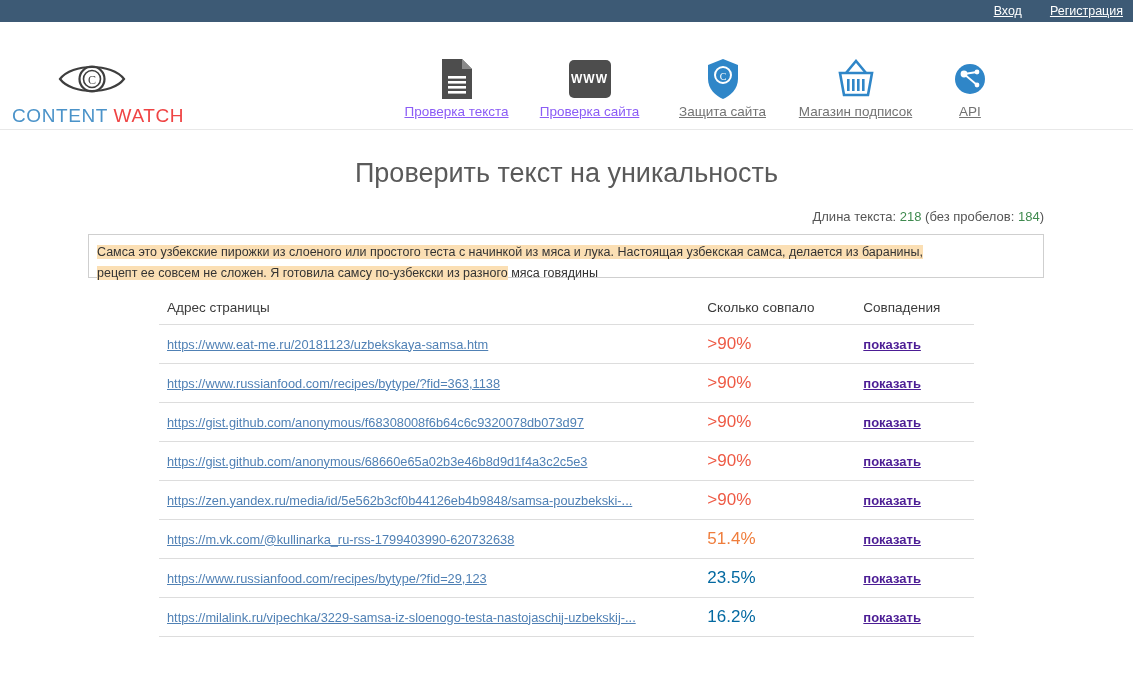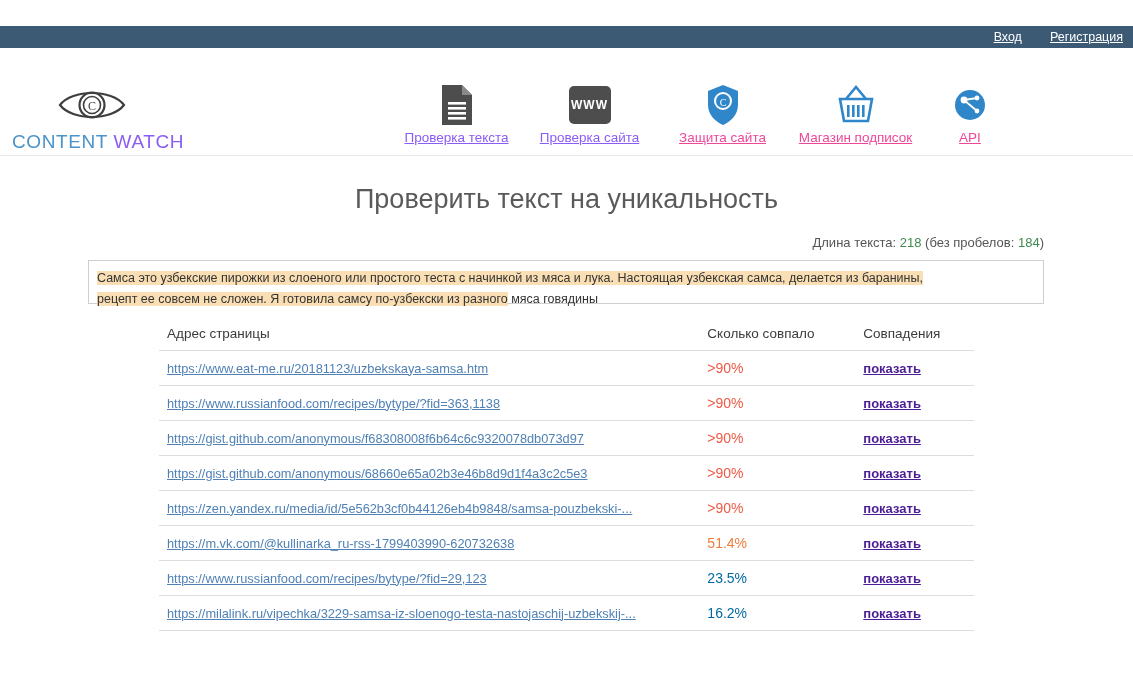--- a/index.html
+++ b/index.html
@@ -13,21 +13,20 @@
   }
 
   
   .topbar {
     height: 22px;
     background: #3d5a75;
     display: flex;
     align-items: center;
     justify-content: flex-end;
     padding-right: 10px;
-    margin-top: 26px;
   }
   .topbar a {
     color: #ffffff;
     font-size: 12.5px;
     text-decoration: underline;
     margin-left: 28px;
     cursor: pointer;
   }
 
   
@@ -44,38 +43,38 @@
     text-align: center;
   }
   .logo-eye { height: 42px; display:flex; align-items:center; justify-content:center; }
   .logo-text {
     margin-top: 5px;
     font-size: 19px;
     letter-spacing: .6px;
     white-space: nowrap;
   }
   .logo-text .c1 { color:#4b93c9; }
-  .logo-text .c2 { color:#8b5cf6; }
+  .logo-text .c2 { color:#ef4444; }
 
   .nav { position:absolute; left:390px; top:34px; display:flex; align-items:flex-start; }
   .nav-item {
     width: 133px;
     text-align: center;
     cursor: pointer;
   }
   .nav-item.api { width: 96px; }
   .nav-icon { height: 46px; display:flex; align-items:center; justify-content:center; }
   .nav-label {
     font-size: 13.5px;
     text-decoration: underline;
     white-space: nowrap;
     display:inline-block;
   }
   .nav-label.dark { color:#8b5cf6; }
-  .nav-label.blue { color:#ec4899; }
+  .nav-label.blue { color:#737373; }
 
   .www-box {
     width: 42px; height: 38px;
     background: #4d4d4d;
     border-radius: 5px;
     color: #fff;
     font-size: 12px;
     font-weight: bold;
     letter-spacing: 1px;
     display:flex; align-items:center; justify-content:center;
@@ -149,21 +148,21 @@
   .col-url { width: 545px; padding-left: 8px !important; }
   .col-pct { width: 155px; }
   .col-match { width: 110px; }
   .url-link {
     color:#5081b5;
     text-decoration: underline;
     cursor: pointer;
     font-size: 12.8px;
     white-space: nowrap;
   }
-  .pct { font-size: 14px; }
+  .pct { font-size: 17px; }
   .pct.high { color:#ee5a45; }
   .pct.mid  { color:#ef7d3c; }
   .pct.low  { color:#0369a1; }
   .match-link {
     color:#4c1d95;
     text-decoration: underline;
     cursor: pointer;
     font-size: 13px;
     font-weight: bold;
   }

